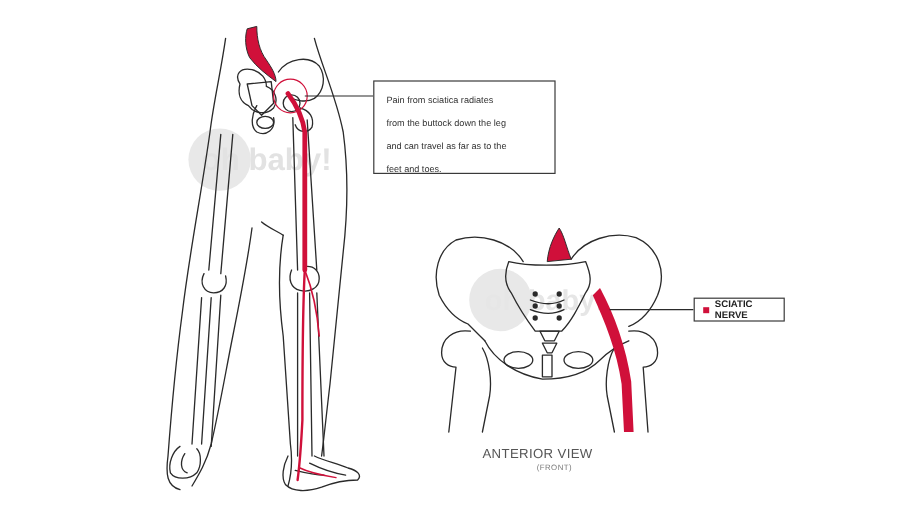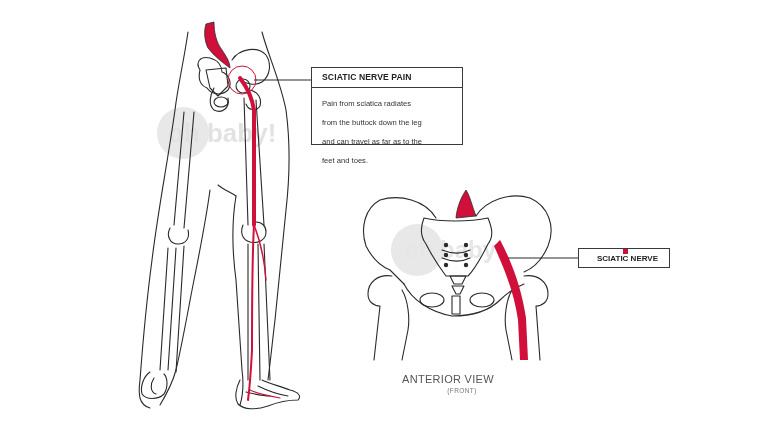--- a/index.html
+++ b/index.html
@@ -10,23 +10,23 @@
     border:1.5px solid #3a3a3a; background:#fff; box-sizing:border-box;
   }
   .callout-title {
     height:19px; border-bottom:1.5px solid #3a3a3a; font-size:8.6px; font-weight:bold;
     color:#222; padding-left:10px; line-height:19px; letter-spacing:0.1px;
   }
   .callout-body {
     font-size:7.6px; color:#333; padding:6px 10px 0 10px; line-height:19px; white-space:pre-line;
   }
   .legend {
-    position:absolute; left:578px; top:248px; width:92px; height:20px;
+    position:absolute; left:578px; top:248px; width:76px; height:20px;
     border:1.5px solid #3a3a3a; background:#fff; box-sizing:border-box;
-    display:flex; align-items:center; padding-left:7px;flex-direction:column;
+    display:flex; align-items:center; padding-left:7px;
   }
   .legend-swatch { width:5px; height:5px; margin-right:5px; }
   .legend-label { font-size:8px; font-weight:bold; color:#222; }
   .view-title { position:absolute; left:402px; top:373px; width:120px; text-align:left;
     font-size:11px; color:#555; letter-spacing:0.3px; }
   .view-sub { position:absolute; left:402px; top:387px; width:120px; text-align:center;
     font-size:6.5px; color:#777; letter-spacing:0.4px; }
 </style>
 </head>
 <body>
@@ -122,21 +122,20 @@
   </g>
 
   <path d="M456,218 C457,206 462,196 466,190 C470,196 472,206 476,216 Z" fill="#d0103a" stroke="#2a2a2a" stroke-width="0.8"></path>
 
   <path d="M494,246 C504,268 514,292 518,320 L520,360 L528,360 L526,318 C522,290 512,262 500,240 Z" fill="#d0103a"></path>
 
   <line x1="508" y1="258" x2="578" y2="258" stroke="#2a2a2a" stroke-width="1"></line>
 </svg>
 
 <div class="callout">
-  <div class="callout-title">SCIATIC NERVE PAIN</div>
   <div class="callout-body">Pain from sciatica radiates
 from the buttock down the leg
 and can travel as far as to the
 feet and toes.</div>
 </div>
 
 <div class="legend">
   <span class="legend-swatch" style="background:#d0103a"></span>
   <span class="legend-label">SCIATIC NERVE</span>
 </div>

